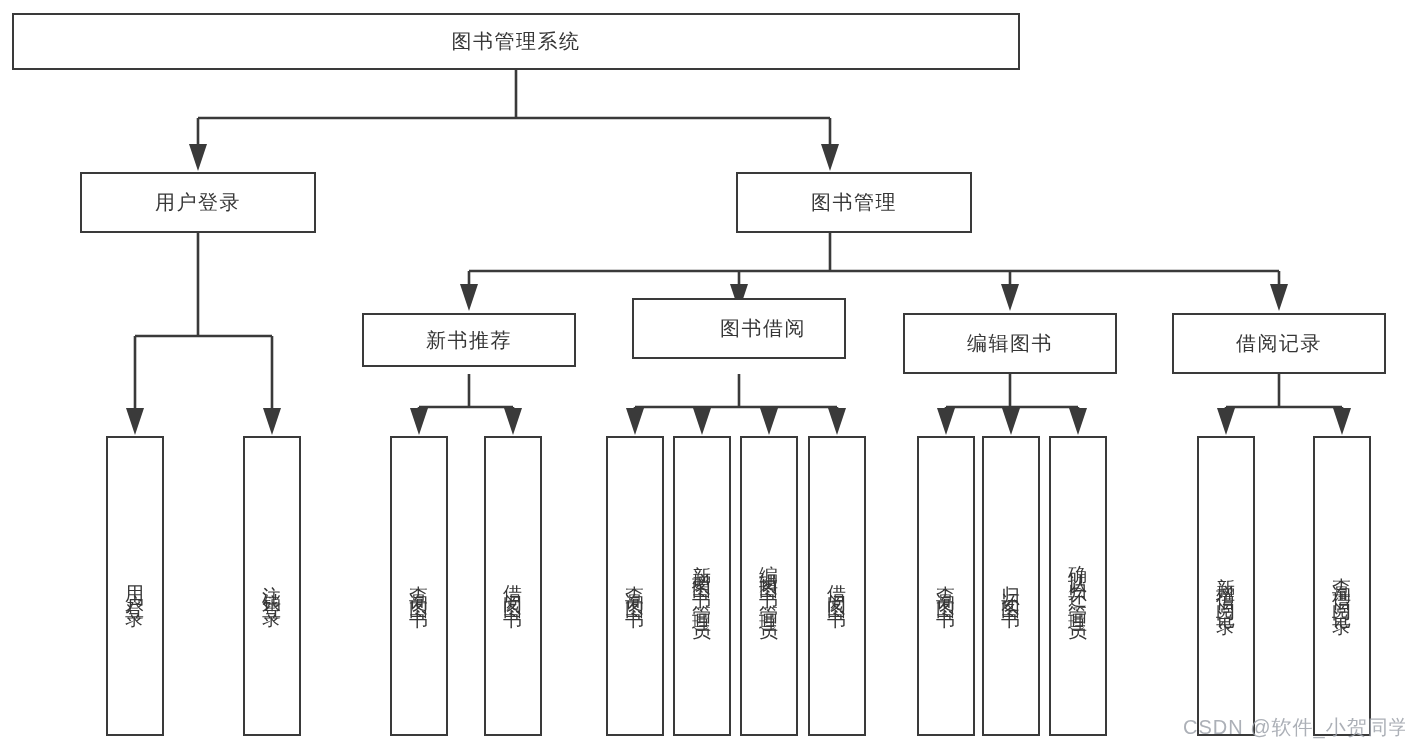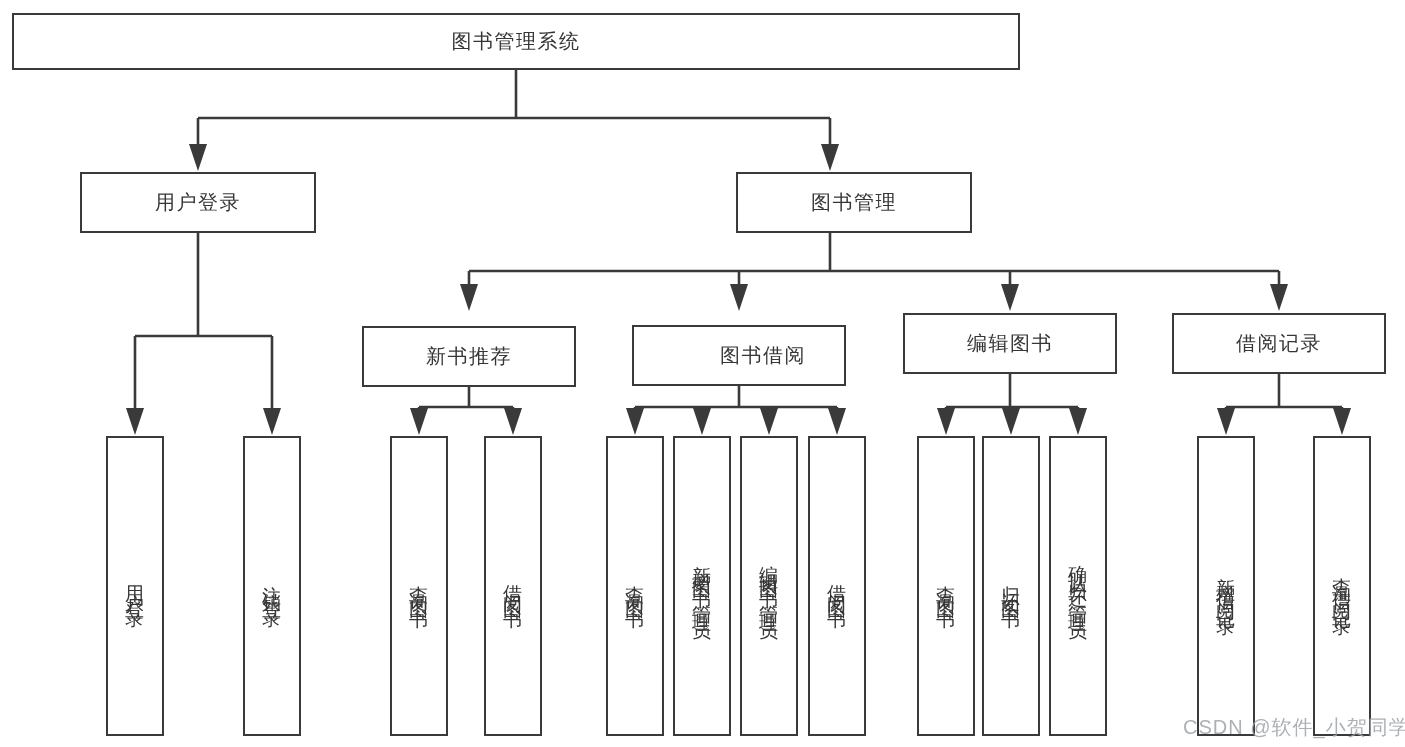--- a/index.html
+++ b/index.html
@@ -111,24 +111,24 @@
     <span>图书管理系统</span>
   </div>
 
   <div class="box h" style="left:80px; top:172px; width:236px; height:61px;">
     <span>用户登录</span>
   </div>
   <div class="box h" style="left:712px; top:172px; width:236px; height:61px;margin-left:24px;">
     <span>图书管理</span>
   </div>
 
-  <div class="box h" style="left:362px; top:326px; width:214px; height:61px;">
+  <div class="box h" style="left:362px; top:313px; width:214px; height:54px;">
     <span>新书推荐</span>
   </div>
-  <div class="box h" style="left:632px; top:325px; width:214px; height:61px;padding-left:48px;">
+  <div class="box h" style="left:632px; top:298px; width:214px; height:61px;padding-left:48px;">
     <span>图书借阅</span>
   </div>
   <div class="box h" style="left:903px; top:313px; width:214px; height:61px;">
     <span>编辑图书</span>
   </div>
   <div class="box h" style="left:1172px; top:313px; width:214px; height:61px;">
     <span>借阅记录</span>
   </div>
 
   <div class="box v" style="left:106px; top:436px; width:58px; height:300px;">

